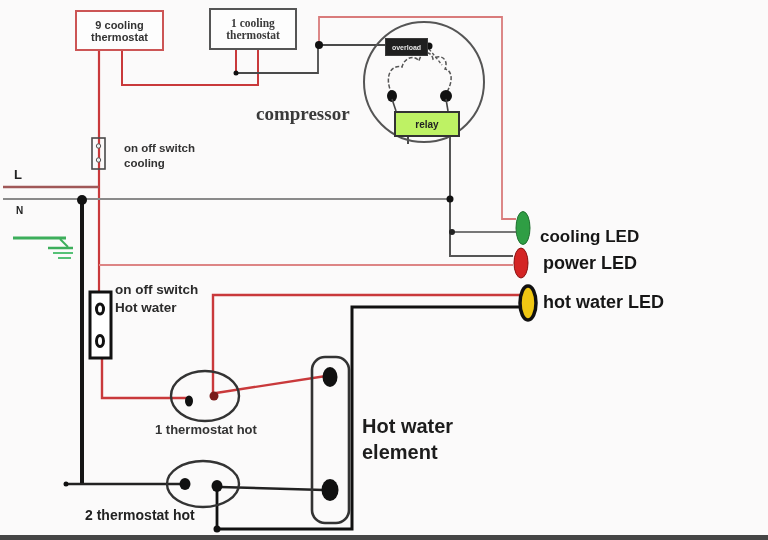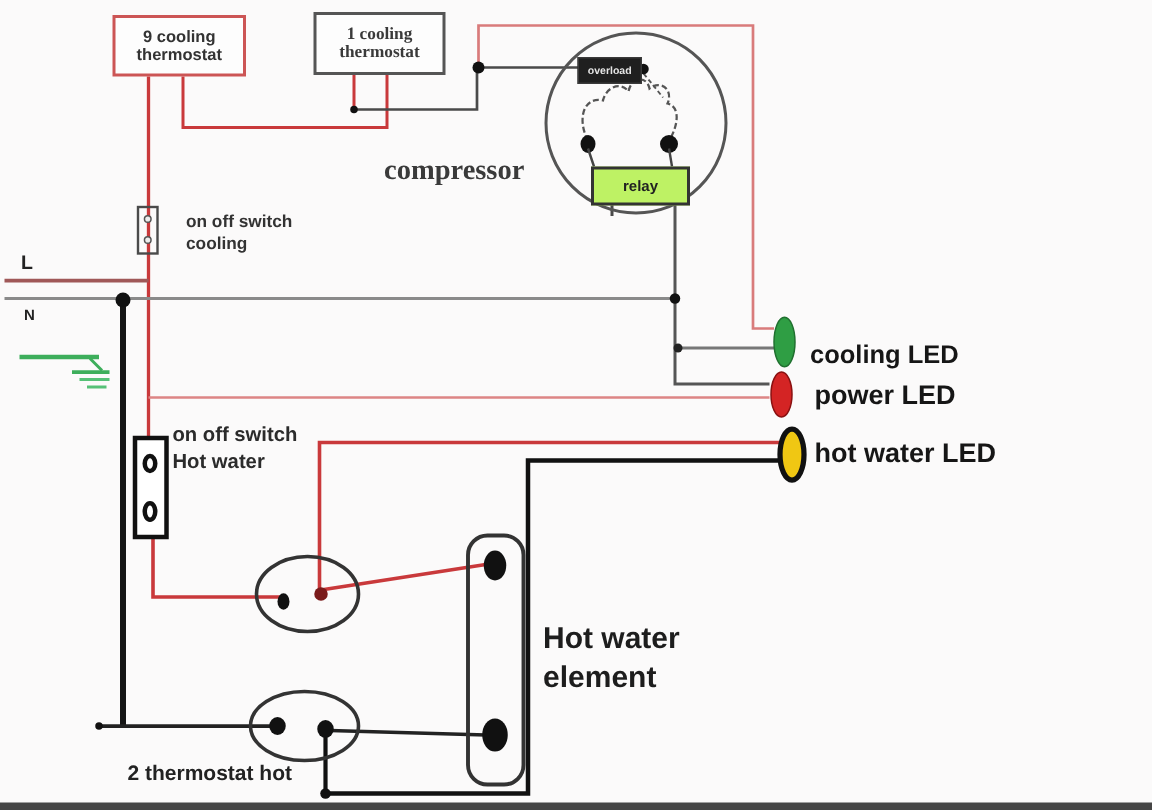--- a/index.html
+++ b/index.html
@@ -117,20 +117,21 @@
 <div class="lbl" style="left:14px;top:167px;font-size:13px;color:#222;">L</div>
 
 <div class="lbl" style="left:16px;top:204px;font-size:10px;color:#222;">N</div>
 
 <div class="lbl led-label" style="left:540px;top:216px;font-size:17px;margin-top:10px;">cooling LED</div>
 
 <div class="lbl led-label" style="left:543px;top:291px;font-size:18px;">hot water LED</div>
 
 <div class="lbl led-label" style="left:543px;top:252px;font-size:18px;">power LED</div>
 
+<div class="lbl" style="left:155px;top:422px;font-size:13px;">1 thermostat hot</div>
 
 <div class="lbl" style="left:85px;top:506px;font-size:14px;color:#222;">2 thermostat hot</div>
 
 <div class="lbl" style="left:362px;top:413px;font-size:20px;color:#1d1d1d;line-height:1.3;">Hot water
 element</div>
 
 <div class="edge-bar"></div>
 
 </div>
 

